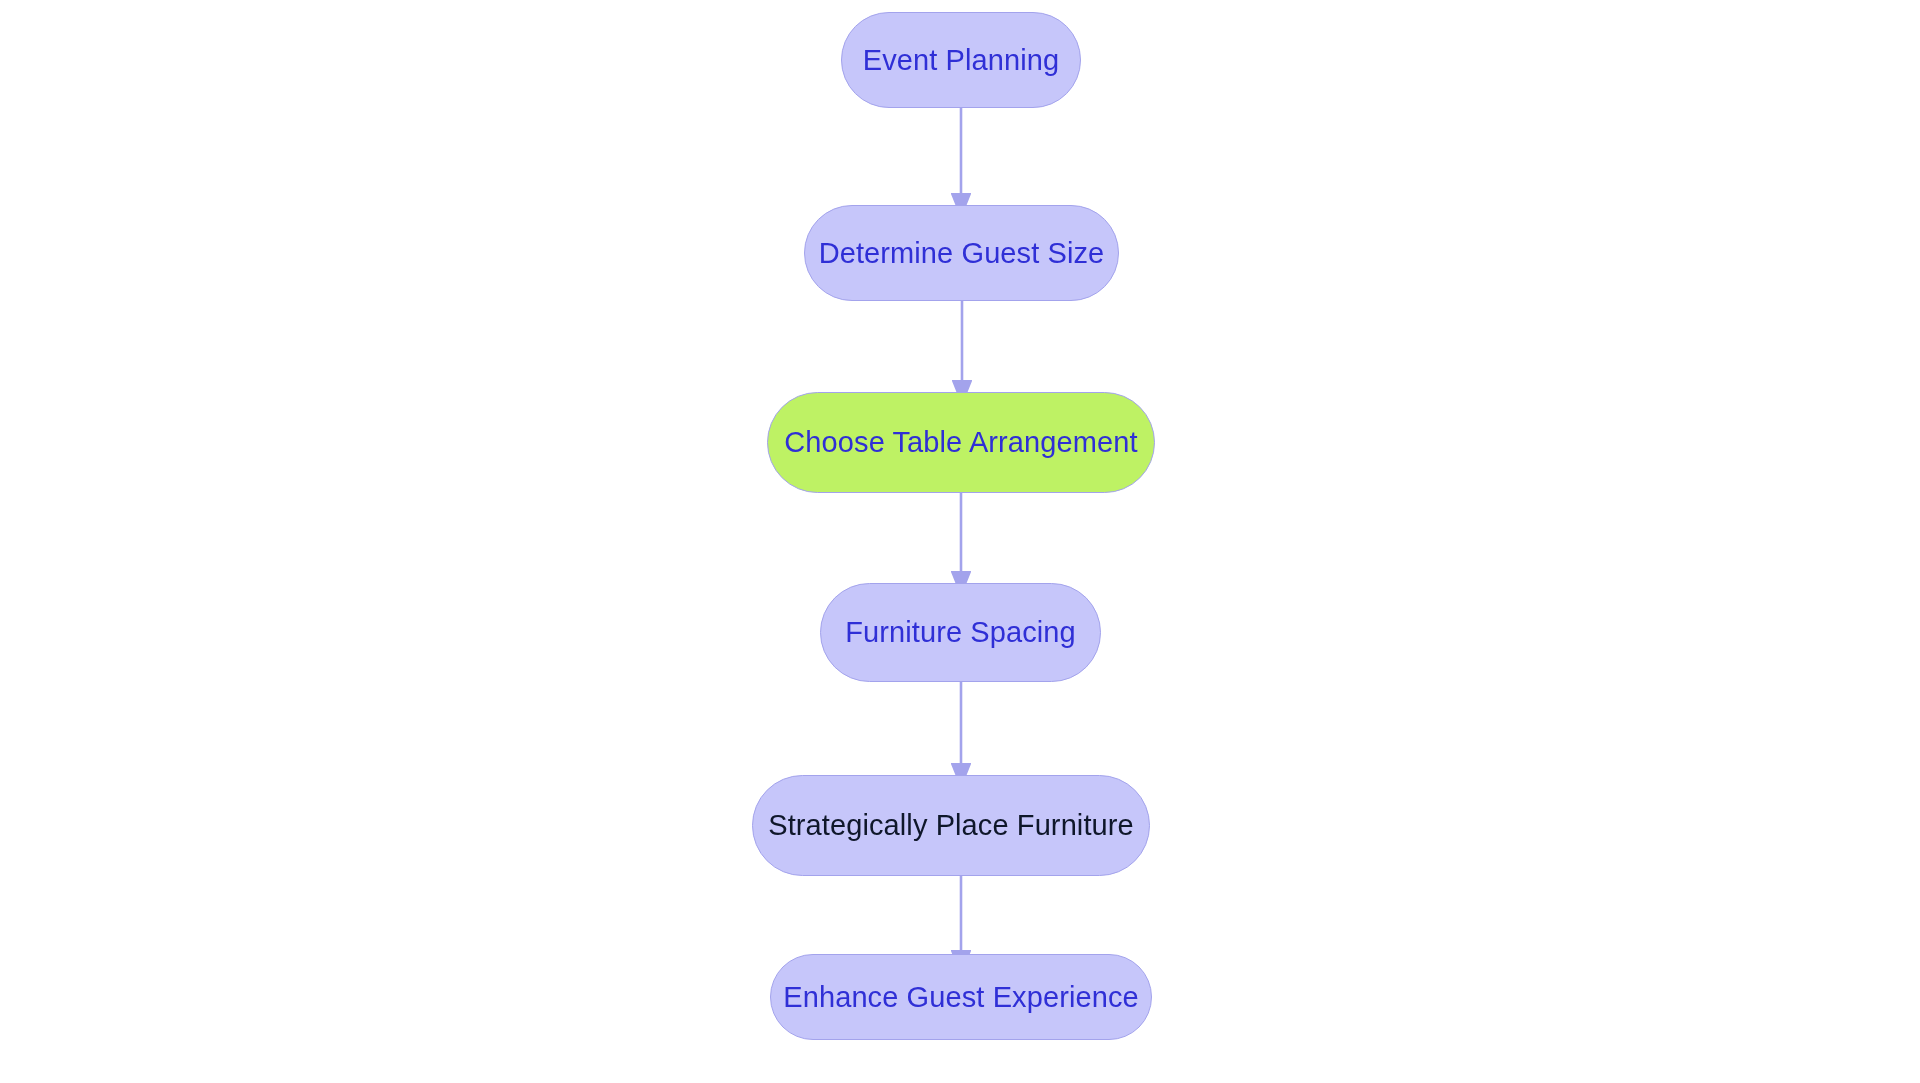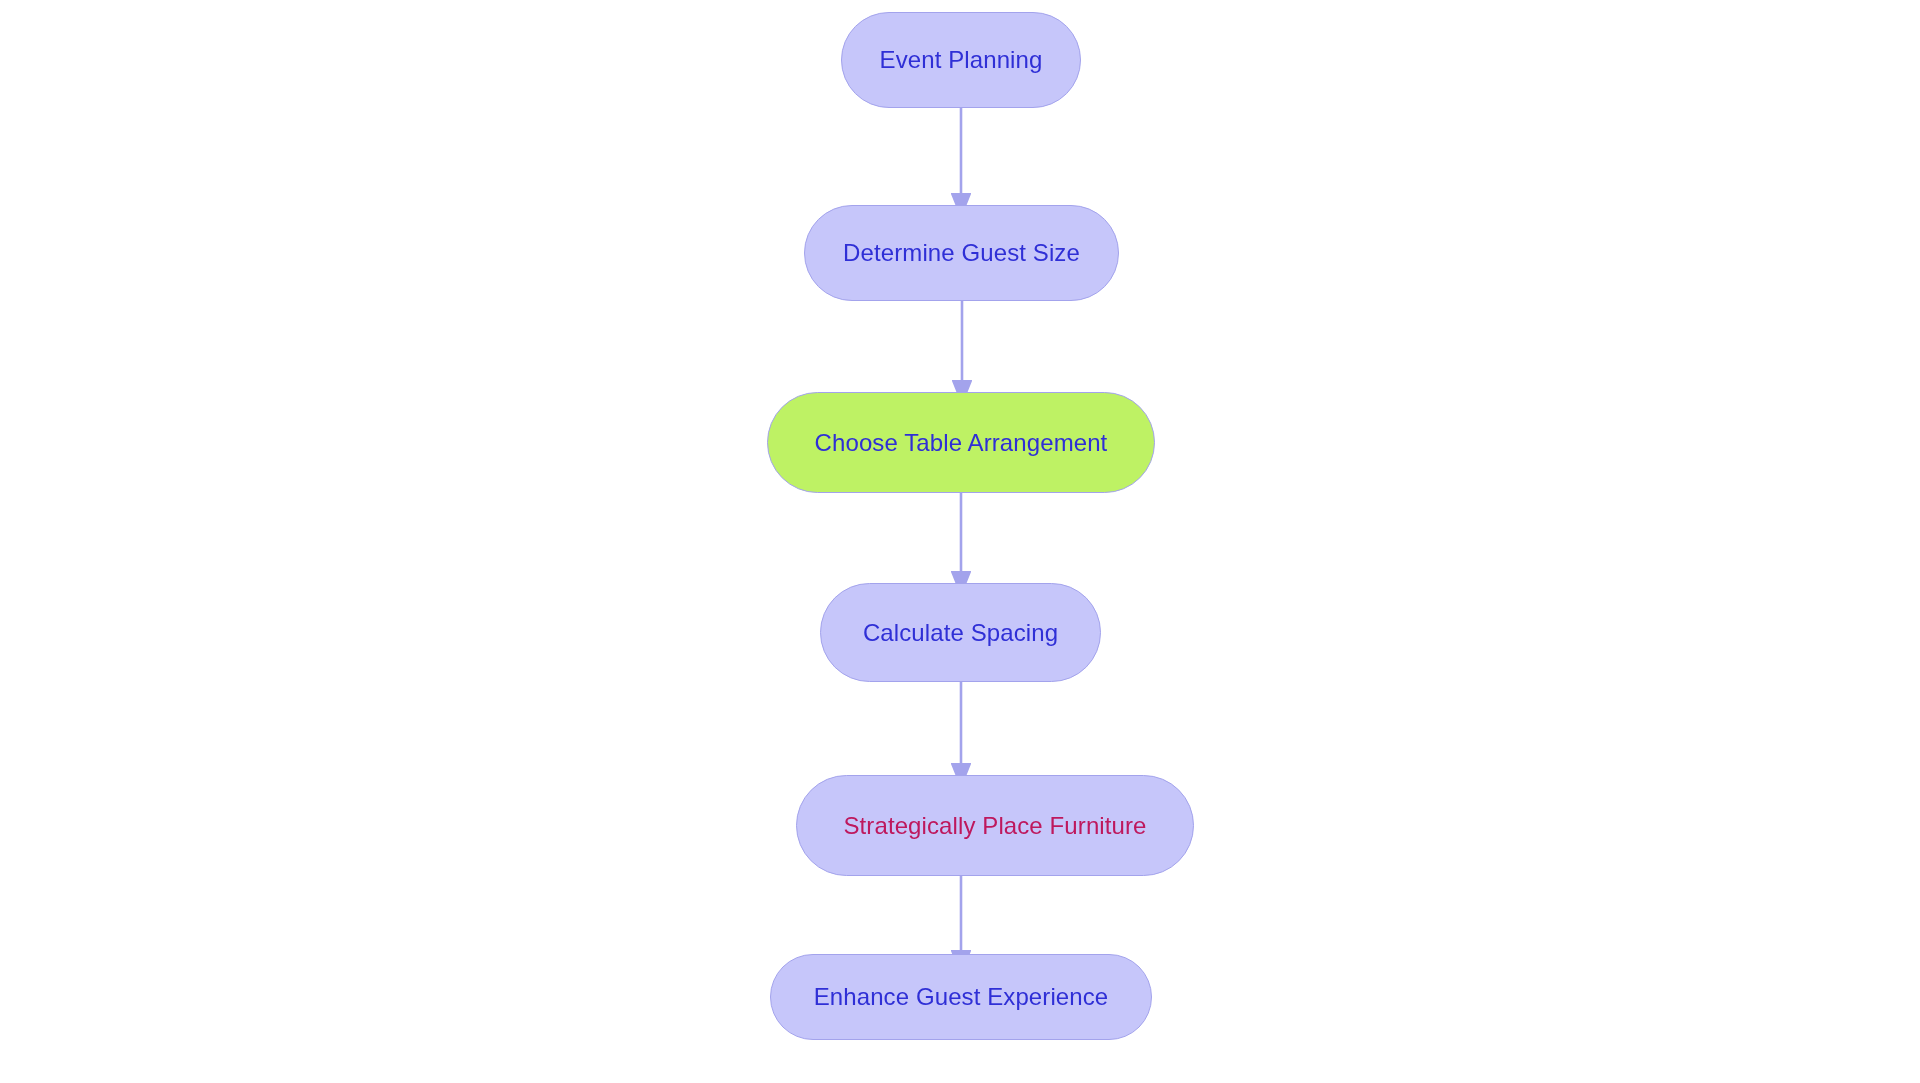--- a/index.html
+++ b/index.html
@@ -31,21 +31,21 @@
   .flow-node {
     position: absolute;
     box-sizing: border-box;
     display: flex;
     align-items: center;
     justify-content: center;
     background: #c6c6fa;
     border: 1.6px solid #a3a3ec;
     border-radius: 9999px;
     color: #2f2fd6;
-    font-size: 24px;
+    font-size: 29px;
     font-weight: 400;
     letter-spacing: 0.1px;
     white-space: nowrap;
     line-height: 1;
   }
   .flow-node-label {
     pointer-events: none;
     display: block;
     padding: 0 6px;
   }
@@ -76,24 +76,24 @@
 
   <div class="flow-node" style="left: 804px; top: 205px; width: 315px; height: 96px; background: rgb(198, 198, 250); border-color: rgb(163, 163, 236); color: rgb(47, 47, 214);">
     <span class="flow-node-label">Determine Guest Size</span>
   </div>
 
   <div class="flow-node" style="left: 767px; top: 392px; width: 388px; height: 101px; background: #bef264; border-color: rgb(163, 163, 236); color: rgb(47, 47, 214);">
     <span class="flow-node-label">Choose Table Arrangement</span>
   </div>
 
   <div class="flow-node" style="left: 820px; top: 583px; width: 281px; height: 99px; background: rgb(198, 198, 250); border-color: rgb(163, 163, 236); color: rgb(47, 47, 214);">
-    <span class="flow-node-label">Calculate Spacing</span>
+    <span class="flow-node-label">Furniture Spacing</span>
   </div>
 
-  <div class="flow-node" style="left: 796px; top: 775px; width: 398px; height: 101px; background: rgb(198, 198, 250); border-color: rgb(163, 163, 236); color: #be185d;">
+  <div class="flow-node" style="left: 752px; top: 775px; width: 398px; height: 101px; background: rgb(198, 198, 250); border-color: rgb(163, 163, 236); color: #0f172a;">
     <span class="flow-node-label">Strategically Place Furniture</span>
   </div>
 
   <div class="flow-node" style="left: 770px; top: 954px; width: 382px; height: 86px; background: rgb(198, 198, 250); border-color: rgb(163, 163, 236); color: rgb(47, 47, 214);">
     <span class="flow-node-label">Enhance Guest Experience</span>
   </div>
 
 </div>
 
 </body></html>

